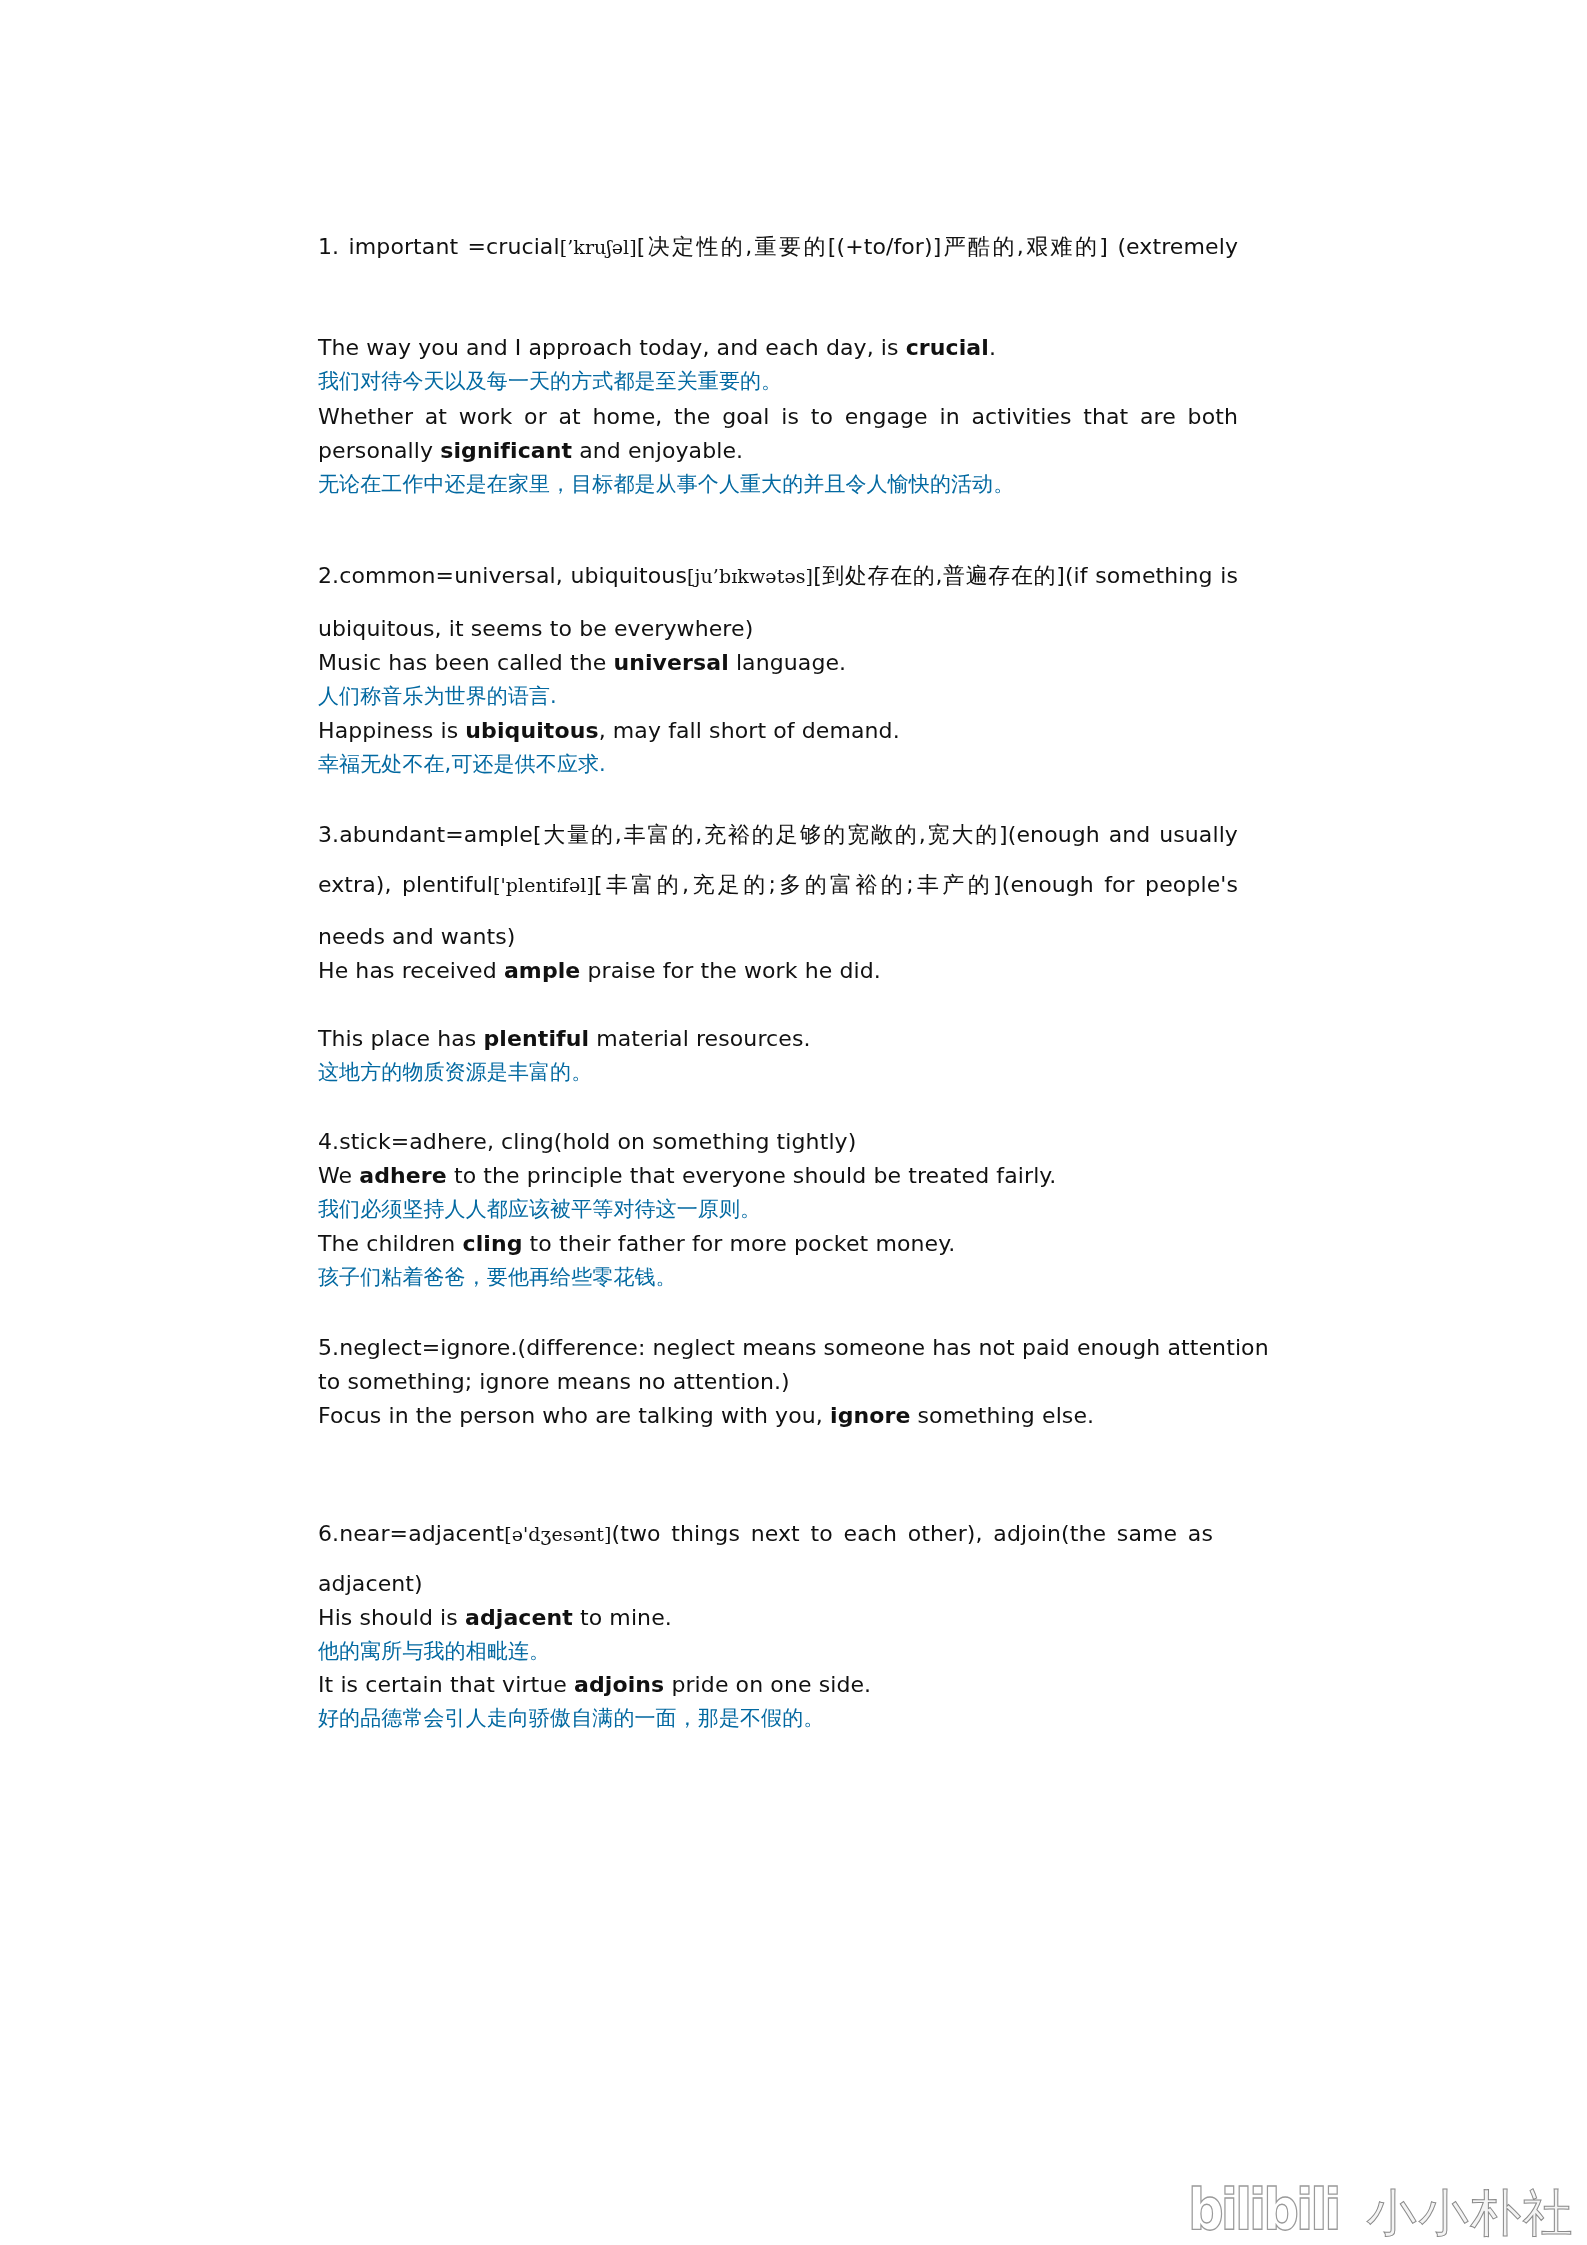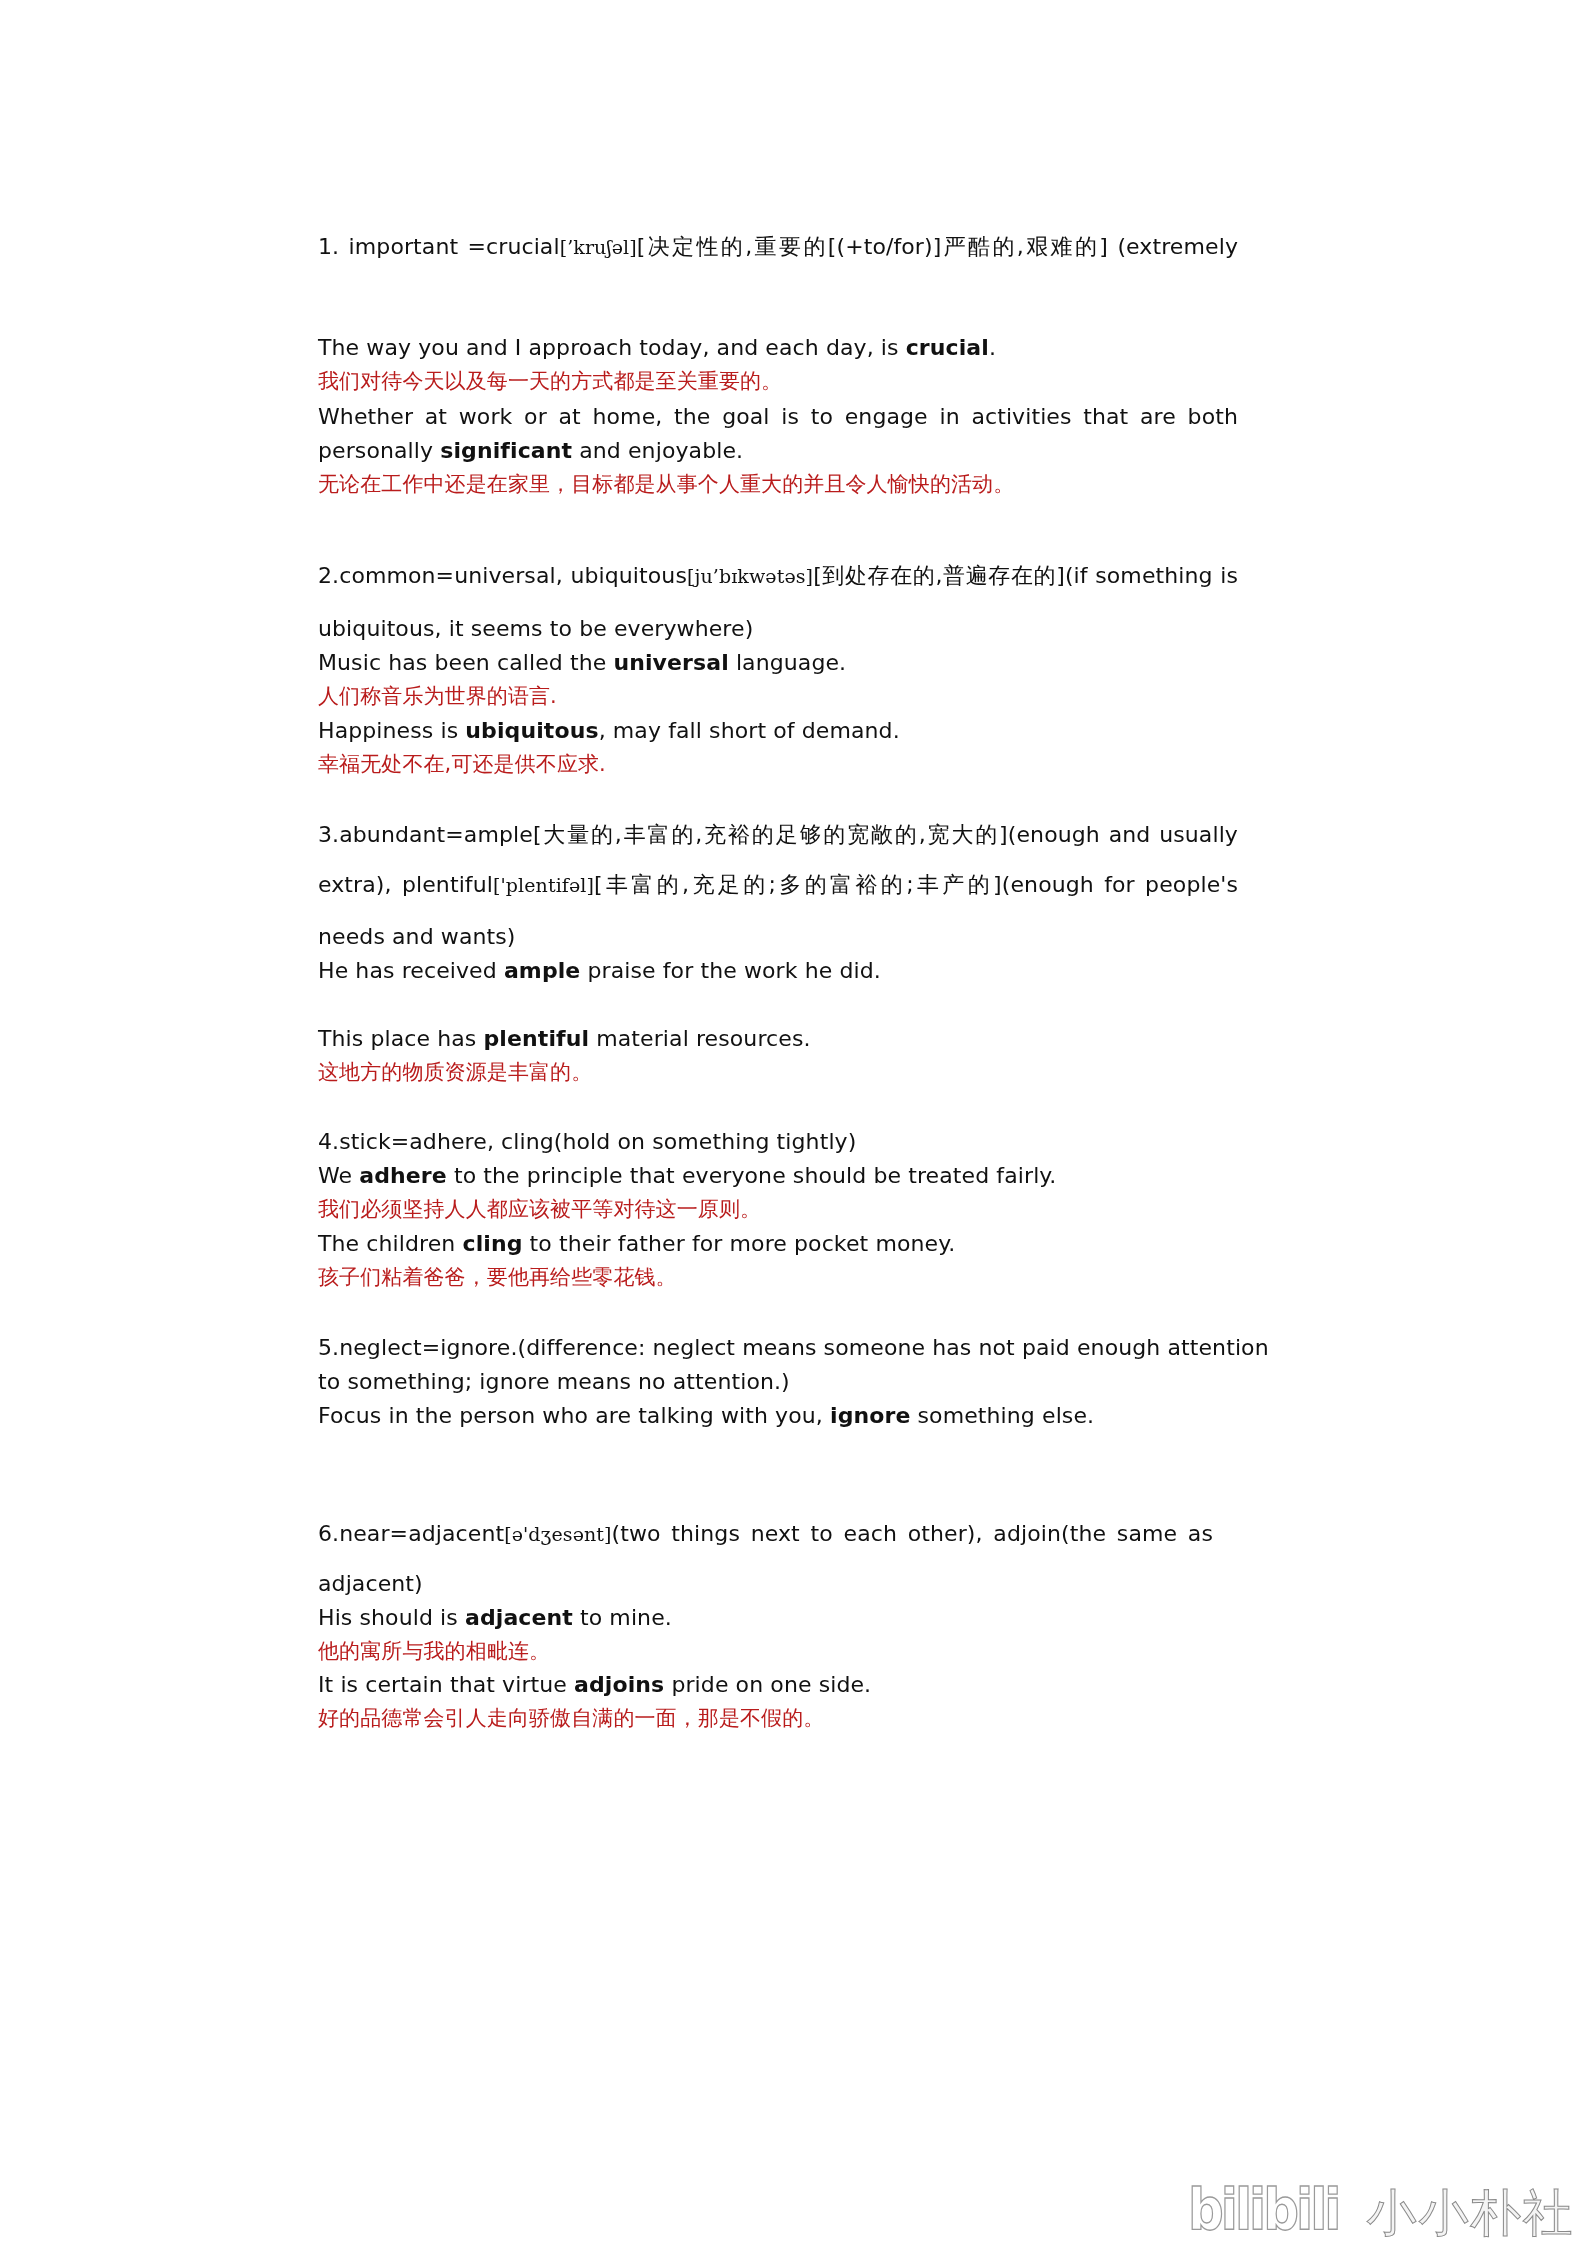--- a/index.html
+++ b/index.html
@@ -29,21 +29,21 @@
       line-height: 30px;
       white-space: nowrap;
       letter-spacing: 0.1px;
     }
     .line.justify {
       text-align: justify;
       text-align-last: justify;
     }
     .line.zh {
       font-size: 21px;
-      color: #b91c1c;
+      color: #0369a1;
     }
     .line.en {
       font-size: 22px;
     }
     .kw {
       font-weight: bold;
     }
     .ipa {
       font-family: "DejaVu Serif", "Liberation Serif", serif;
       font-size: 19px;

